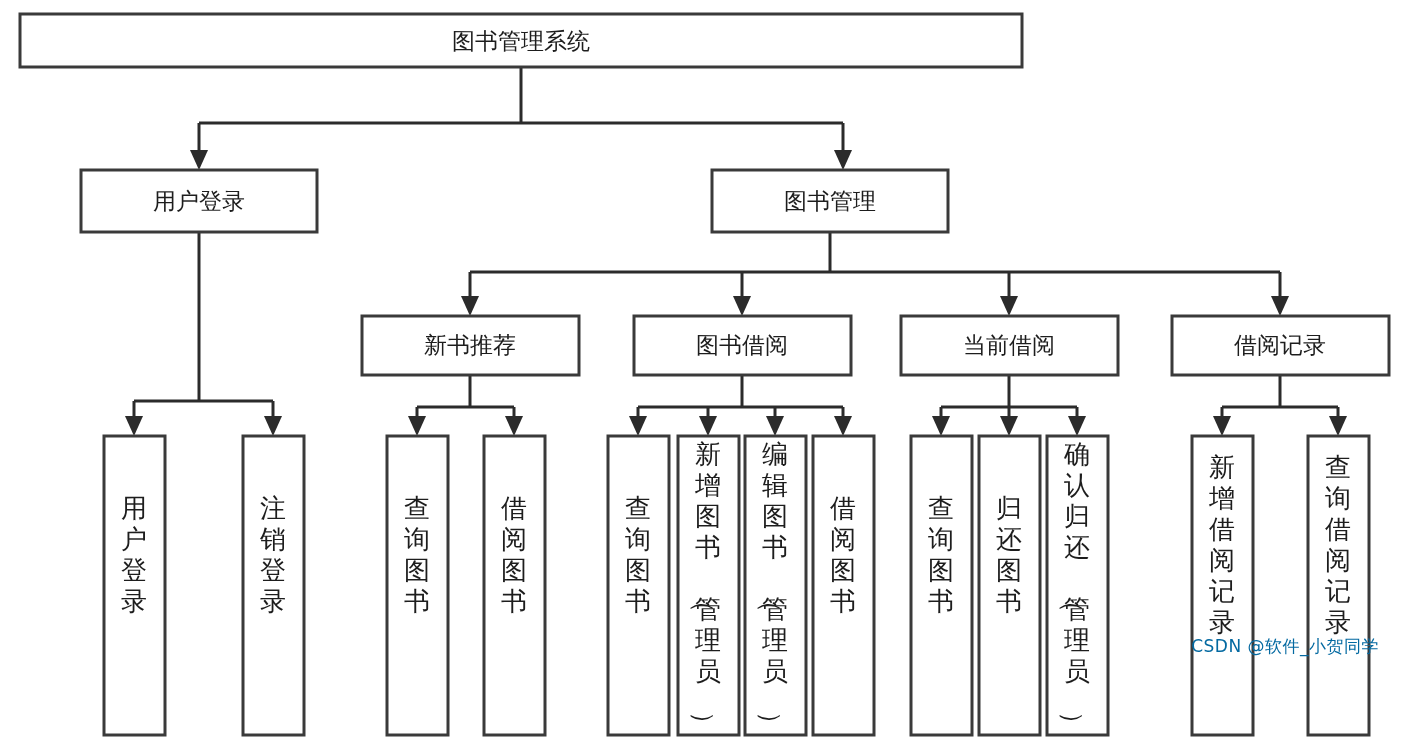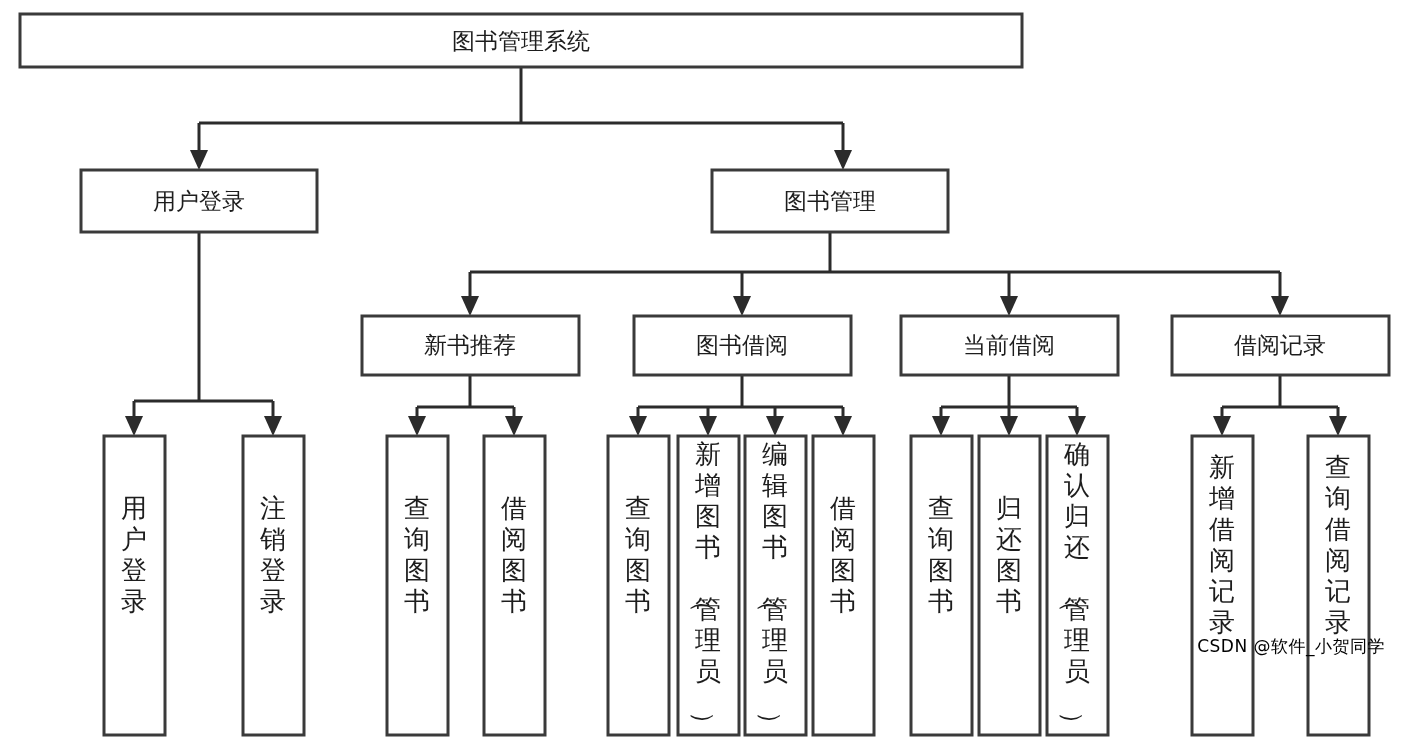--- a/index.html
+++ b/index.html
@@ -50,25 +50,25 @@
     stroke-width: 3;
     fill: none;
     stroke-linecap: butt;
   }
   .arrow-head {
     fill: #2b2b2b;
     stroke: none;
   }
   .watermark {
     position: absolute;
-    right: 20px;
+    right: 26px;
     bottom: 6px;
     font-family: "DejaVu Sans", "Liberation Sans", sans-serif;
     font-size: 17px;
-    color: #000000;
+    color: #0369a1;
     letter-spacing: 0.5px;
     white-space: nowrap;
     pointer-events: none;
   }
 </style>
 </head>
 <body>
 
 <div id="diagram-root">
   <svg class="diagram" viewBox="0 0 1405 747" xmlns="http://www.w3.org/2000/svg">

